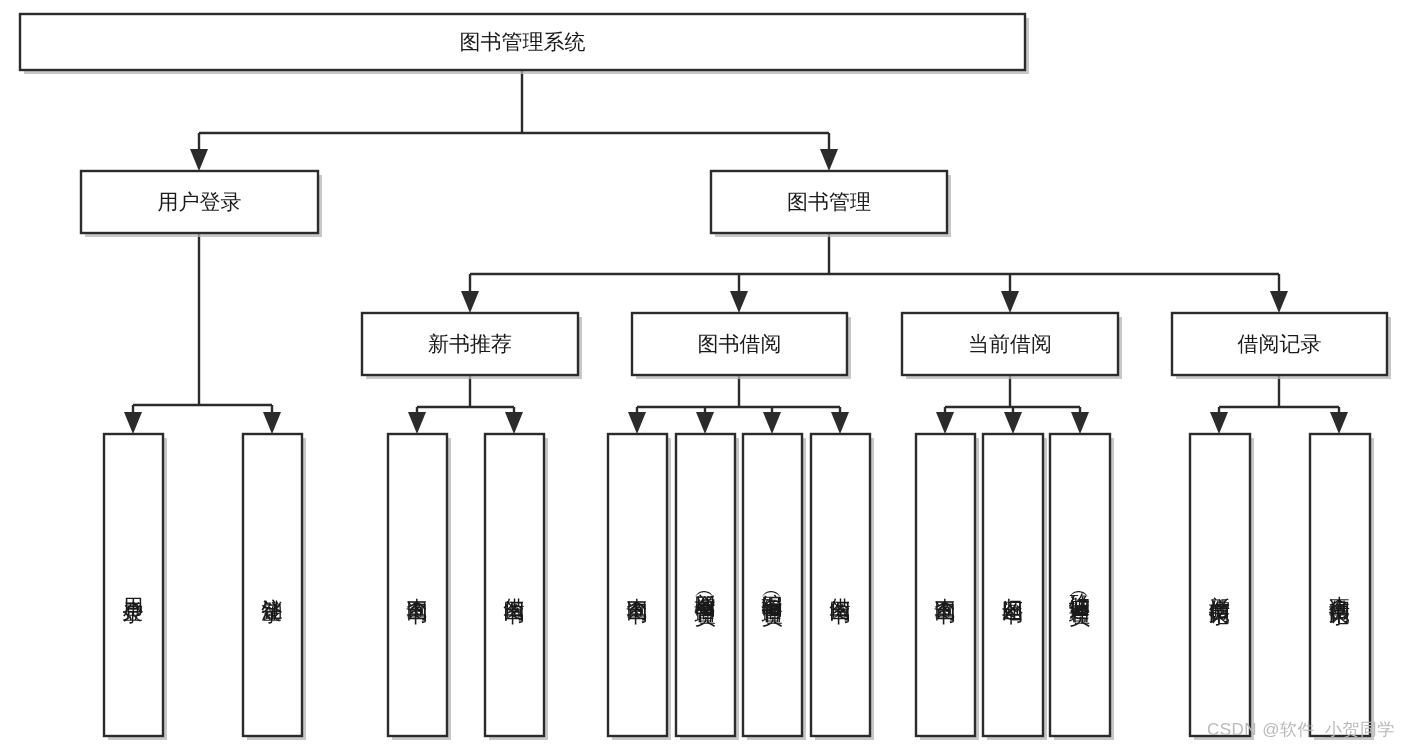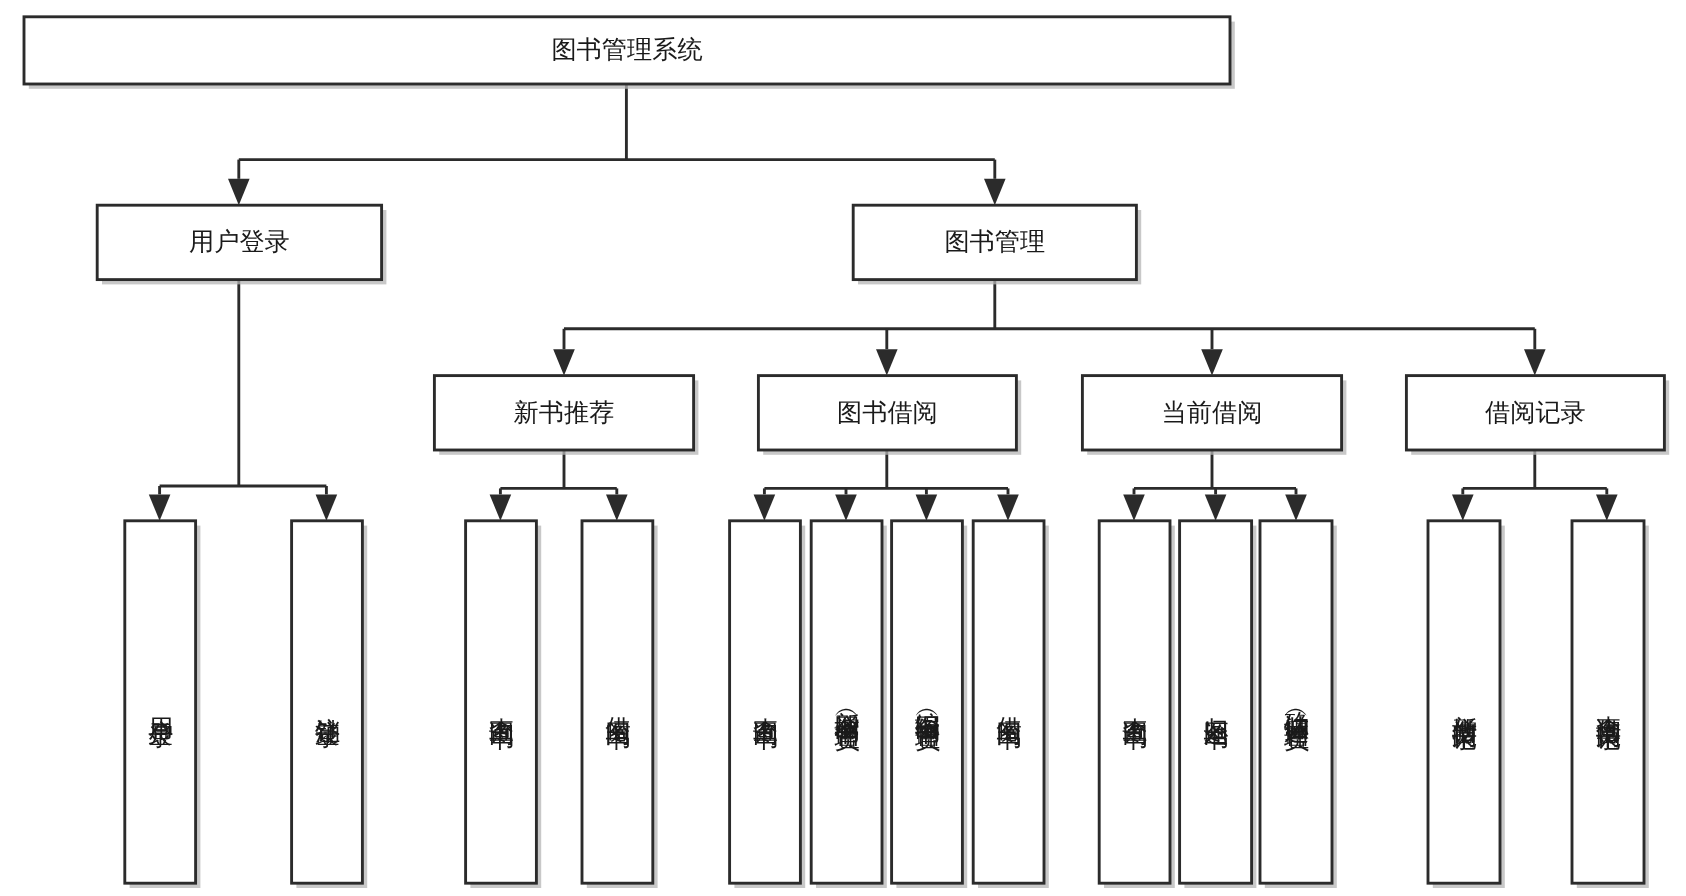--- a/index.html
+++ b/index.html
@@ -200,13 +200,14 @@
       <div class="vlabel" style="left: 676px; top: 434px; width: 59px; height: 302px;">新增图书（管理员）</div>
       <div class="vlabel" style="left: 743px; top: 434px; width: 59px; height: 302px;">编辑图书（管理员）</div>
       <div class="vlabel" style="left: 811px; top: 434px; width: 59px; height: 302px;">借阅图书</div>
       <div class="vlabel" style="left: 916px; top: 434px; width: 59px; height: 302px;">查询图书</div>
       <div class="vlabel" style="left: 983px; top: 434px; width: 60px; height: 302px;">归还图书</div>
       <div class="vlabel" style="left: 1050px; top: 434px; width: 60px; height: 302px;">确认归还（管理员）</div>
       <div class="vlabel" style="left: 1190px; top: 434px; width: 60px; height: 302px;">新增借阅记录</div>
       <div class="vlabel" style="left: 1310px; top: 434px; width: 60px; height: 302px;">查询借阅记录</div>
     </div>
 
+  <div class="watermark">CSDN @软件_小贺同学</div>
 </div>
 
 </body></html>

